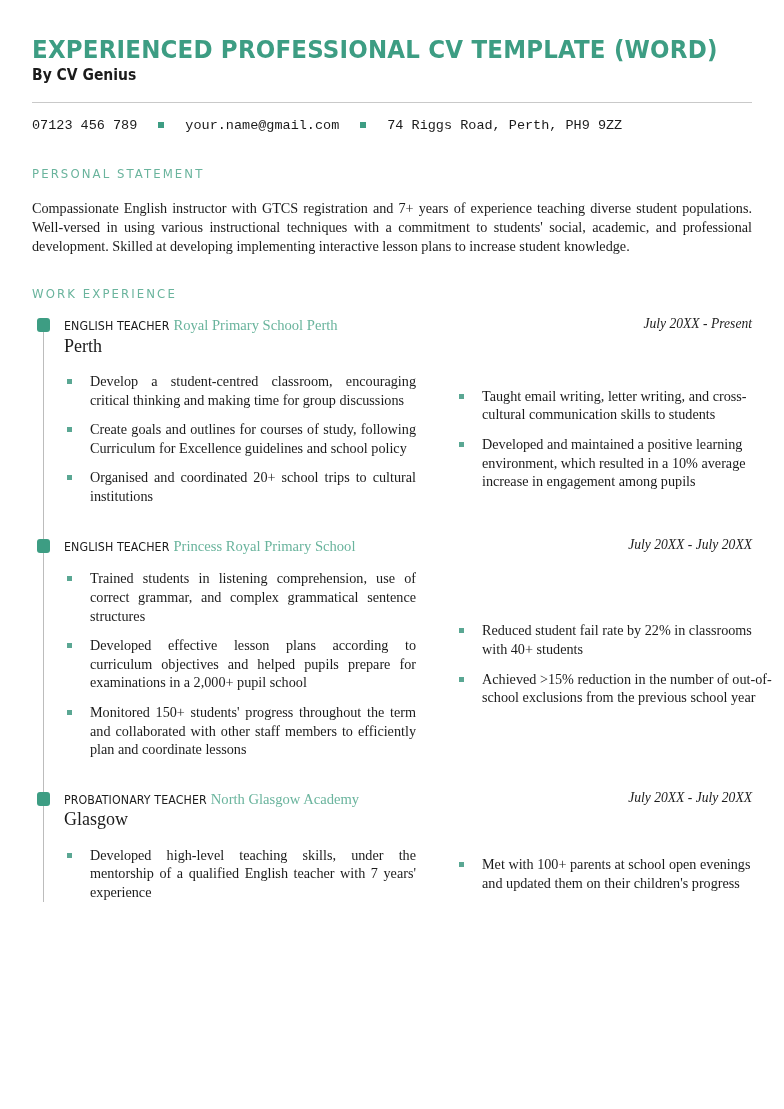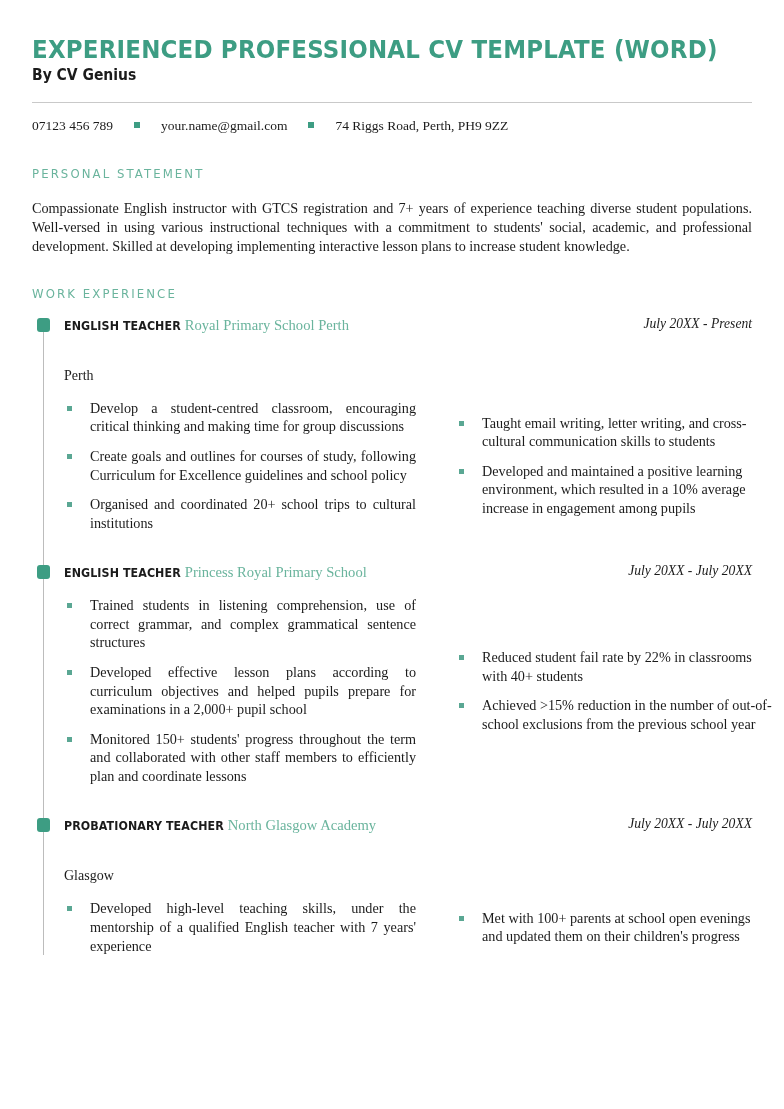--- a/index.html
+++ b/index.html
@@ -52,21 +52,21 @@
   
   .contact-bar {
     display: flex;
     align-items: center;
     margin-top: 16px;
     font-family: "Liberation Serif", serif;
     font-size: 13.5px;
     color: #1b1b1b;
     line-height: 1;
   }
-  .contact-item { white-space: nowrap; }
+  .contact-item { white-space: nowrap; font-family: Liberation Mono, monospace; }
   .contact-sep {
     width: 6px;
     height: 6px;
     background: #3d9d83;
     margin: 0 21px;
     flex: 0 0 auto;
     position: relative;
     top: 0px;
   }
 
@@ -120,36 +120,35 @@
   .job-head {
     display: flex;
     align-items: flex-start;
     justify-content: space-between;
   }
   .job-headline {
     line-height: 1.22;
   }
   .job-title {
     font-family: "DejaVu Sans Condensed", "Liberation Sans Narrow", "Liberation Sans", sans-serif;
-    font-weight: 700;
+    font-weight: 400;
     font-size: 12.3px;
     color: #1b1b1b;
     letter-spacing: 0.1px;
   }
   .job-company {
     font-family: "Liberation Serif", serif;
     font-size: 14.6px;
     color: #6ab49d;
   }
   .job-location {
     font-family: "Liberation Serif", serif;
-    font-size: 14px;
+    font-size: 18px;
     color: #1b1b1b;
     line-height: 1.3;
-    margin-top: 32px;
   }
   .job-dates {
     font-family: "Liberation Serif", serif;
     font-style: italic;
     font-size: 13.6px;
     color: #1b1b1b;
     white-space: nowrap;
     padding-top: 1px;
     text-align: center;
   }

